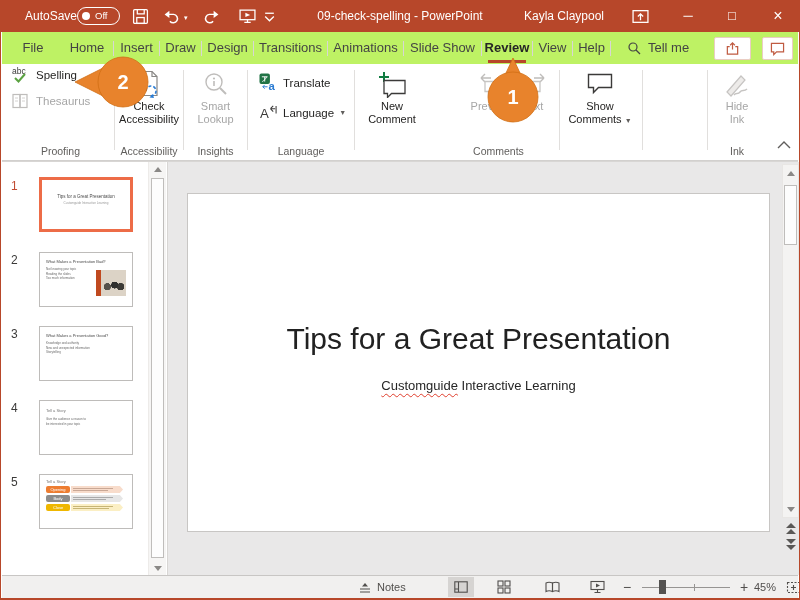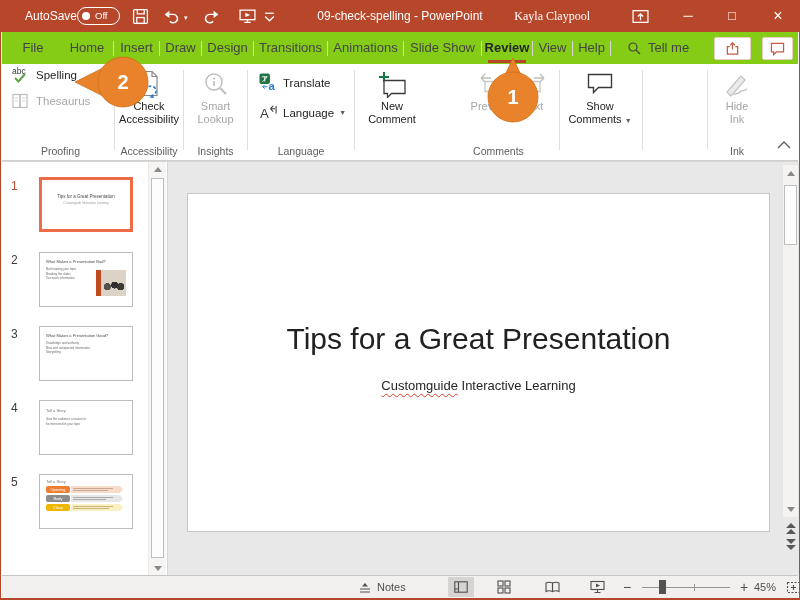--- a/index.html
+++ b/index.html
@@ -14,26 +14,26 @@
   .tb-item { position:absolute; top:0; height:32px; line-height:32px; font-size:12px; color:#fff; }
   .autosave-label { left:24px; }
   .autosave-pill { position:absolute; left:76px; top:7px; width:43px; height:18px;
                    border:1px solid #fff; border-radius:9px; }
   .autosave-dot { position:absolute; left:4px; top:4px; width:8px; height:8px; border-radius:50%; background:#fff; }
   .autosave-state { position:absolute; left:17px; top:2px; font-size:9.5px; color:#fff; }
   .qat-icon { position:absolute; top:8px; width:17px; height:17px; }
   .undo-caret { position:absolute; left:183px; top:14px; font-size:7px; color:#fff; }
   .doc-title { position:absolute; left:0; right:0; top:0; height:32px; line-height:32px;
                text-align:center; font-size:12px; color:#fff; pointer-events:none; }
-  .user-name { right:209px;font-family:Liberation Serif, serif; }
+  .user-name { right:195px; }
   .win-ctl { position:absolute; top:0; width:34px; height:32px; text-align:center; line-height:32px;
              font-size:13px; color:#fff; }
 
   
-  .tabrow { position:absolute; top:32px; left:1px; right:1px; height:32px; background:#84cc16; }
+  .tabrow { position:absolute; top:32px; left:1px; right:1px; height:32px; background:#bef264; }
   .tab { position:absolute; top:0; height:32px; line-height:32px; text-align:center;
          font-size:13px; color:#444; }
   .tab.active { font-weight:bold; color:#262626; }
   .tab.active::after { content:""; position:absolute; left:6px; right:6px; bottom:1px; height:3px;
                        background:var(--accent); }
   .tabsep { position:absolute; top:9px; width:1px; height:15px; background:#D8D6D4; }
   .tellme { position:absolute; left:646px; top:0; height:32px; line-height:32px; font-size:13px; color:#444; }
   .tab-btn { position:absolute; top:5px; height:23px; border:1px solid #EACDC3; border-radius:2px;
              background:#fff; display:flex; align-items:center; justify-content:center; }
 

